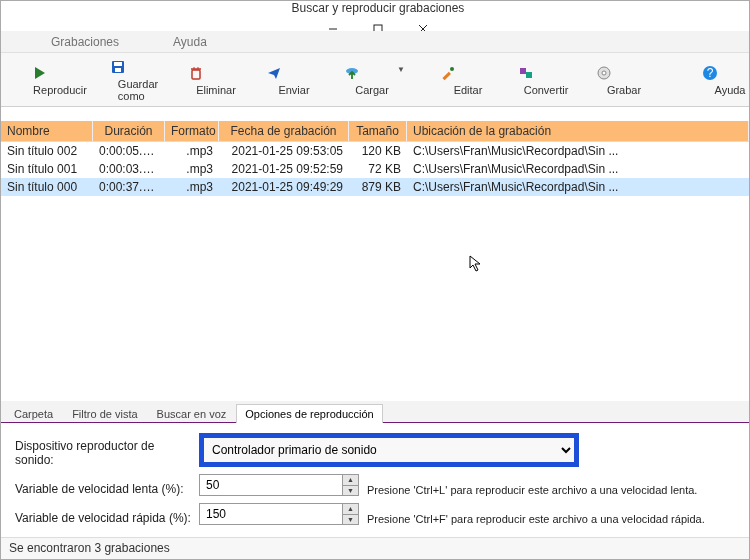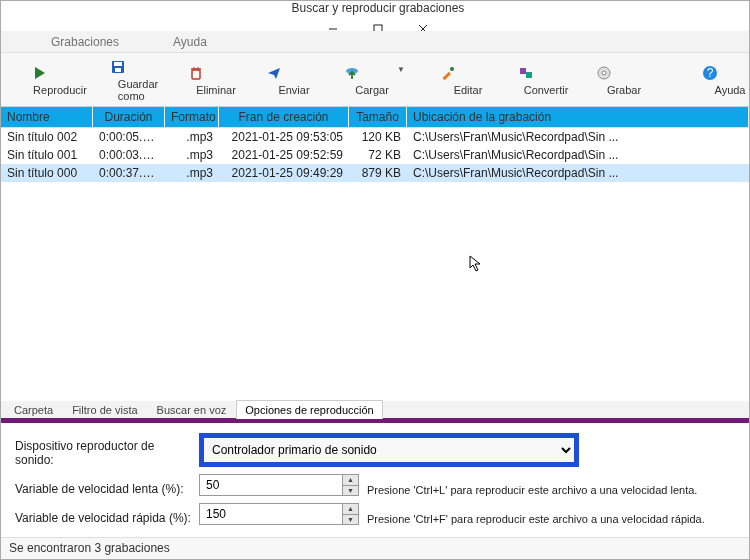--- a/index.html
+++ b/index.html
@@ -18,39 +18,39 @@
 
 
 .toolbar { display: flex; align-items: stretch; background: #f7f7f7; border-bottom: 1px solid #d0d0d0; padding: 2px 0; }
 .tbtn { width: 78px; display: flex; flex-direction: column; align-items: center; justify-content: center; padding: 3px 0 2px; gap: 2px; }
 .tlabel { color: #333; font-size: 11px; margin-left: 40px; }
 .ticon { width: 18px; height: 18px; display: flex; align-items: center; justify-content: center; }
 .tspacer { flex: 1; }
 
 
 .tablewrap { flex: 1; overflow: hidden; display: flex; flex-direction: column; }
-.thead { display: flex; background: #0ea5e9; border-bottom: 1px solid #ddd; }
+.thead { display: flex; background: #fdba74; border-bottom: 1px solid #ddd; margin-top: 14px; }
 .thead .cell { padding: 3px 6px; color: #333; border-right: 1px solid #eee; white-space: nowrap; overflow: hidden; }
 .tbody { flex: 1; overflow: auto; }
 .row { display: flex; }
 .row .cell { padding: 2px 6px; color: #222; white-space: nowrap; overflow: hidden; text-overflow: ellipsis; }
 .row.sel { background: #cde8ff; }
 .cell.c1 { width: 92px; }
 .cell.c2 { width: 72px; text-align: right; }
 .cell.c3 { width: 54px; text-align: right; }
 .cell.c4 { width: 130px; text-align: right; }
 .cell.c5 { width: 58px; text-align: right; }
 .cell.c6 { flex: 1; min-width: 0; }
 .thead .cell.c2,.thead .cell.c3,.thead .cell.c4,.thead .cell.c5{text-align:center;}
 
 
 .cursor { position: absolute; left: 468px; top: 148px; pointer-events: none; }
 
 
-.tabstrip { display: flex; align-items: flex-end; border-bottom: 5px solid #701a75; background: #f3f3f3; padding: 0 4px; height: 22px; gap: 1px; }
+.tabstrip { display: flex; align-items: flex-end; border-bottom: 1px solid #701a75; background: #f3f3f3; padding: 0 4px; height: 22px; gap: 1px; }
 .tab { padding: 3px 8px; color: #444; border: 1px solid transparent; border-bottom: none; position: relative; top: 1px; font-size: 11px; }
 .tab.sel { background: #fff; border-color: #ccc; color: #000; }
 
 
 .panel { padding: 10px 14px 12px; background: #fff; display: flex; flex-direction: column; gap: 7px; }
 .panel .row2 { display: flex; align-items: flex-end; gap: 8px; }
 .panel .lbl { width: 176px; color: #222; }
 .panel select { flex: 0 0 380px; height: 34px; border: 5px solid #1d4ed8; background: #f8f8f8; padding: 1px 4px; font-size: 12px; }
 .panel .numwrap { width: 160px; position: relative; }
 .panel .numwrap input { width: 100%; height: 22px; border: 1px solid #999; padding: 1px 6px; font-size: 12px; }
@@ -181,21 +181,21 @@
     </span>
     <span class="tlabel">Ayuda</span>
   </div>
 </div>
 
 <div class="tablewrap" style="position:relative;">
   <div class="thead">
     <div class="cell c1">Nombre</div>
     <div class="cell c2">Duración</div>
     <div class="cell c3">Formato</div>
-    <div class="cell c4">Fran de creación</div>
+    <div class="cell c4">Fecha de grabación</div>
     <div class="cell c5">Tamaño</div>
     <div class="cell c6">Ubicación de la grabación</div>
   </div>
   <div class="tbody" id="tbody">
       <div class="row">
         <div class="cell c1">Sin título 002</div>
         <div class="cell c2">0:00:05.120</div>
         <div class="cell c3">.mp3</div>
         <div class="cell c4">2021-01-25 09:53:05</div>
         <div class="cell c5">120 KB</div>

